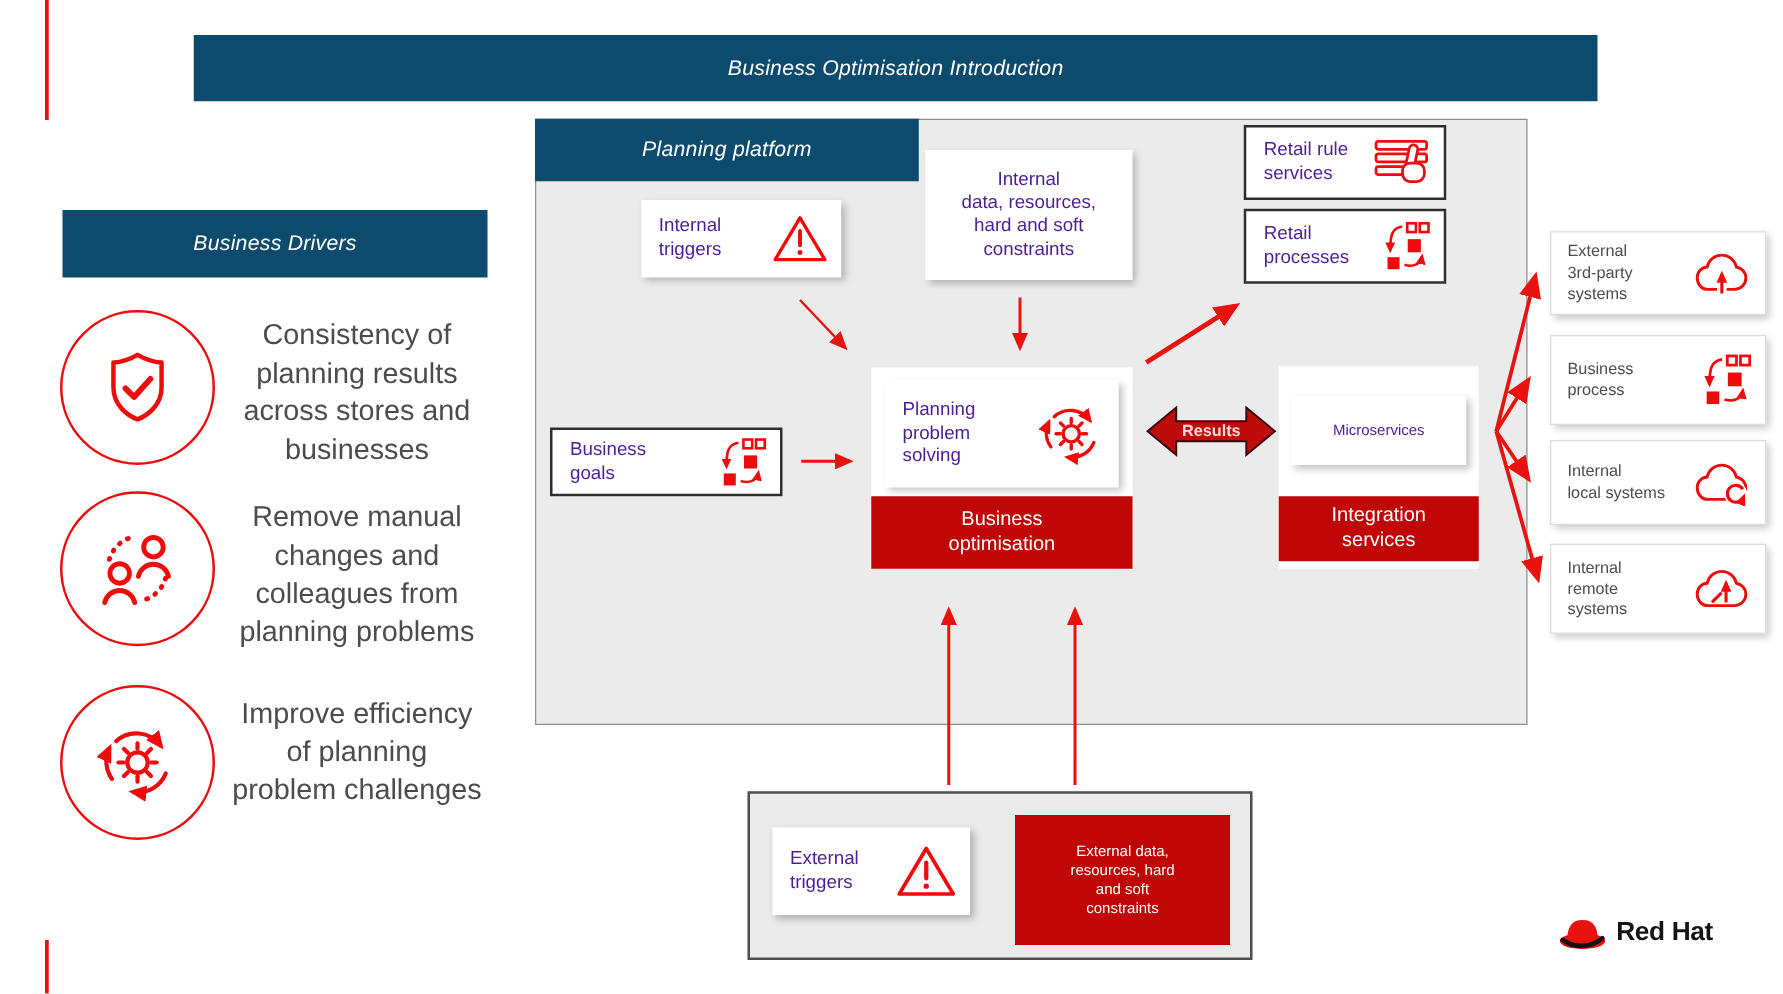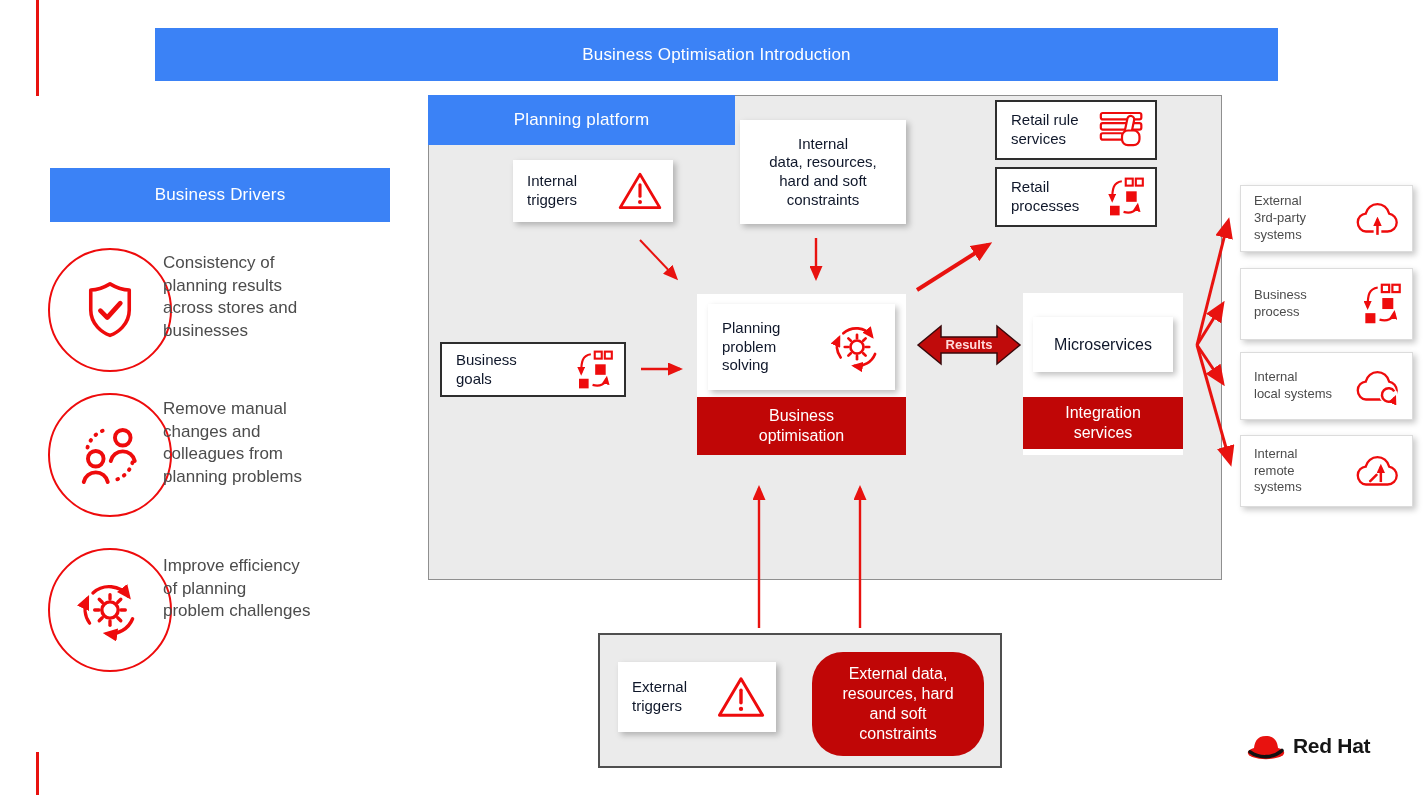--- a/index.html
+++ b/index.html
@@ -1,34 +1,34 @@
 <!DOCTYPE html>
 <html><head>
 <meta charset="utf-8">
 <style>
   html,body{margin:0;padding:0;background:#fff;}
   .stage{position:relative;width:1426px;height:795px;background:#fff;overflow:hidden;
          font-family:"Liberation Sans",sans-serif;}
   .abs{position:absolute;text-decoration:underline;}
   .preline{white-space:pre-line;}
   .redline{position:absolute;left:36px;width:3px;background:#e8120f;}
-  .banner{position:absolute;background:#3b82f6;color:#fff;display:flex;align-items:center;
-          justify-content:center;font-size:17px;letter-spacing:.2px;}
+  .banner{position:absolute;background:#0c4a6e;color:#fff;display:flex;align-items:center;
+          justify-content:center;font-size:17px;letter-spacing:.2px;font-style:italic;}
   .panel{position:absolute;background:#ebebeb;}
   .box-white{position:absolute;background:#fff;box-shadow:3px 3px 6px rgba(0,0,0,.25);}
   .box-border{position:absolute;background:#fff;border:2px solid #2e2e2e;}
   .rowbox{display:flex;align-items:center;justify-content:space-between;
           padding:0 10px 0 14px;box-sizing:border-box;}
-  .label{font-size:15px;color:#0f172a;line-height:1.25;}
+  .label{font-size:15px;color:#4c1d95;line-height:1.25;}
   .centerbox{display:flex;align-items:center;justify-content:center;text-align:center;}
   .red-bar{position:absolute;background:#c00606;color:#fff;display:flex;align-items:center;
            justify-content:center;text-align:center;font-size:16px;line-height:1.25;}
   .driver-circle{position:absolute;width:120px;height:120px;border:2.5px solid #ee0b0c;
                  border-radius:50%;display:flex;align-items:center;justify-content:center;background:#fff;}
-  .driver-text{position:absolute;width:245px;text-align:left;font-size:17px;
+  .driver-text{position:absolute;width:245px;text-align:center;font-size:23px;
                color:#4c4c4c;line-height:1.33;}
   .ext-box{position:absolute;left:1240px;width:173px;background:#fff;border:1px solid #dcdcdc;
            box-shadow:3px 3px 6px rgba(0,0,0,.22);display:flex;align-items:center;
            justify-content:space-between;padding:0 10px 0 13px;box-sizing:border-box;}
   .ext-label{font-size:13px;color:#4c4c4c;line-height:1.3;}
   .arrows{position:absolute;left:0;top:0;z-index:6;pointer-events:none;}
   .icon{flex:none;display:block;}
   .results-label{position:absolute;left:918px;top:337px;width:102px;text-align:center;
                  font-size:13px;font-weight:bold;color:#ffdada;z-index:7;}
   .logo{position:absolute;left:1246px;top:731px;display:flex;align-items:center;gap:7px;text-align:right;}
@@ -213,21 +213,21 @@
       <svg class="icon" width="56" height="56">
           <use href="#i-gearcycle"></use>
         </svg>
     </div>
     <div class="red-bar preline" style="left:0;top:103px;width:209px;height:58px;">Business
 optimisation</div>
   </div>
 
   <div class="abs z2" style="left:1023px;top:293px;width:160px;height:162px;background:#fff;">
     <div class="card centerbox" style="left:10px;top:24px;width:140px;height:55px;">
-      <span class="label" style="font-size:16px;text-align:right;">Microservices</span>
+      <span class="label" style="font-size:12px;text-align:right;">Microservices</span>
     </div>
     <div class="red-bar preline" style="left:0;top:104px;width:160px;height:52px;">Integration
 services</div>
   </div>
 
   <div class="ext-box" style="top:185px;height:67px;">
     <span class="ext-label preline">External
 3rd-party
 systems</span>
     <svg class="icon" width="50" height="39">
@@ -258,21 +258,21 @@
   </div>
 
   <div class="panel" style="left:598px;top:633px;width:404px;height:135px;border:2px solid #4f4f4f;box-sizing:border-box;"></div>
   <div class="box-white rowbox z2" style="left:618px;top:662px;width:158px;height:70px;">
     <span class="label preline">External
 triggers</span>
     <svg class="icon" width="50" height="46">
         <use href="#i-warning"></use>
       </svg>
   </div>
-  <div class="red-bar preline z2" style="left:812px;top:652px;width:172px;height:104px;font-size:16px;border-radius:31px;">External data,
+  <div class="red-bar preline z2" style="left:812px;top:652px;width:172px;height:104px;font-size:12px;">External data,
 resources, hard
 and soft
 constraints</div>
 
   <div class="logo">
     <svg class="icon" width="40" height="30">
         <use href="#i-hat"></use>
       </svg>
     <span class="logo-text">Red Hat</span>
   </div>

